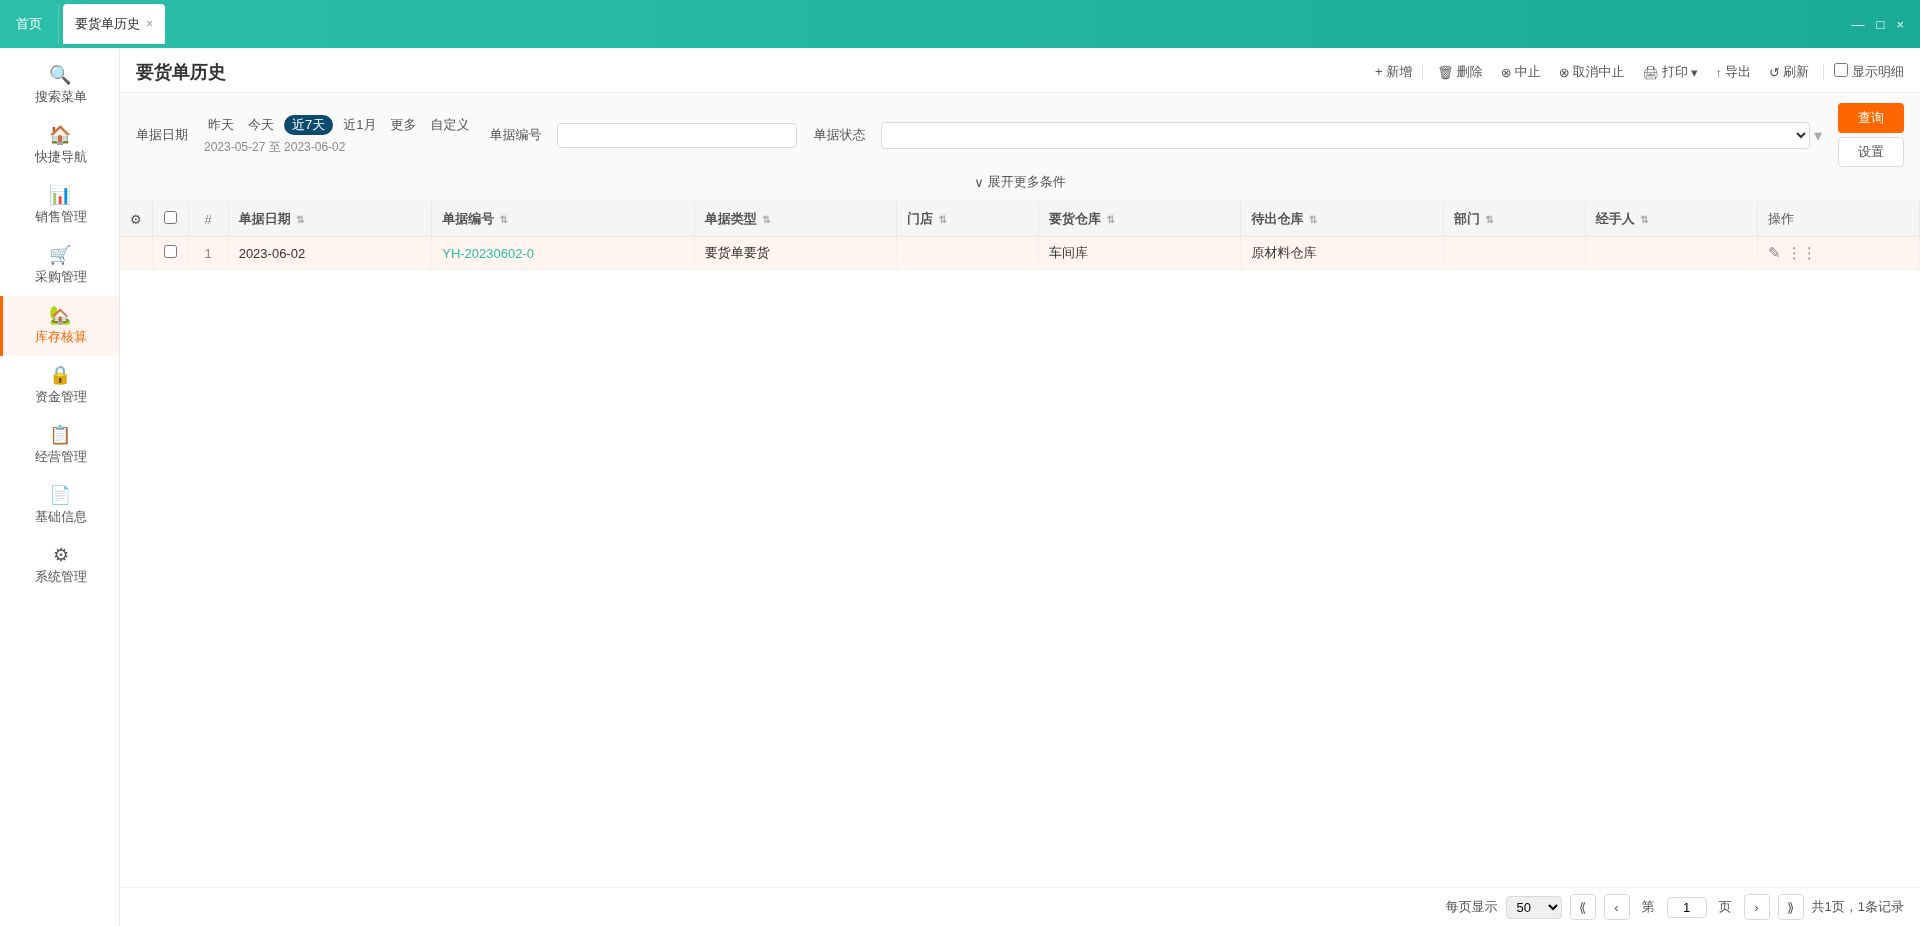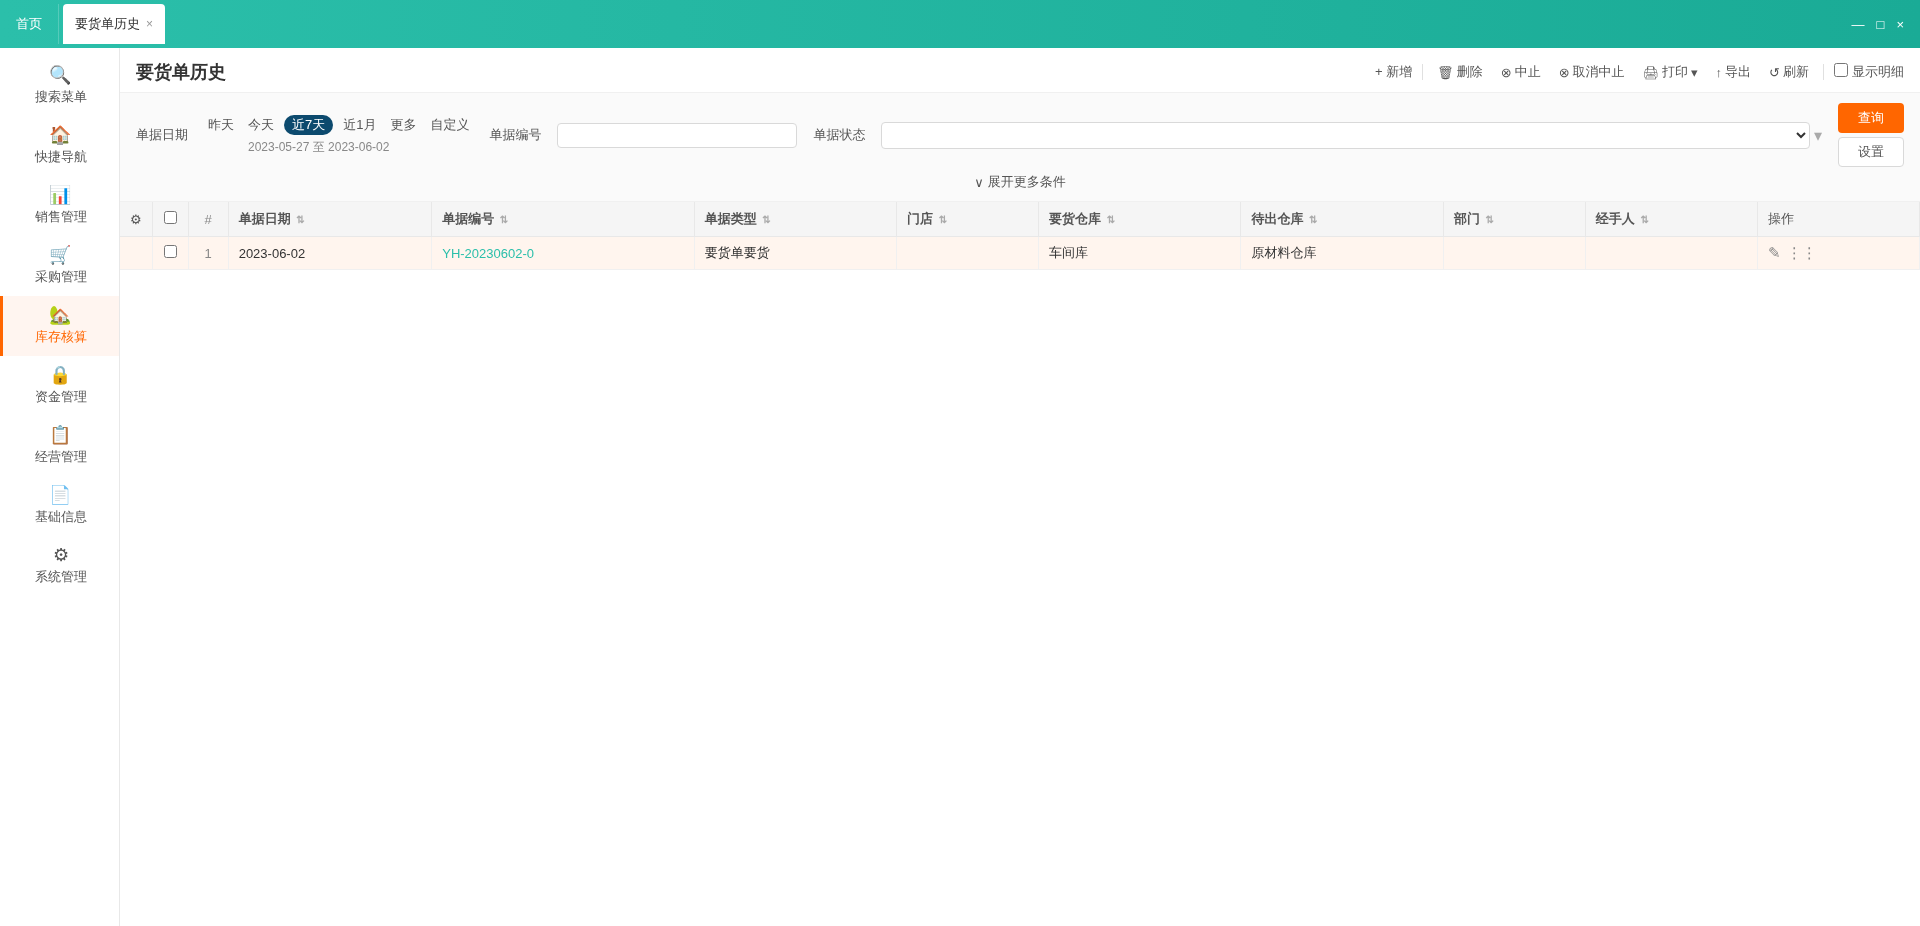--- a/index.html
+++ b/index.html
@@ -183,21 +183,20 @@
     .date-shortcut.active {
       background: #0c4a6e;
       color: #fff;
       border-radius: 10px;
       padding: 1px 8px;
     }
     .date-range {
       color: #888;
       font-size: 12px;
       margin-top: 2px;
-      margin-left: 44px;
     }
     .filter-input {
       border: 1px solid #d9d9d9;
       border-radius: 4px;
       padding: 4px 8px;
       font-size: 13px;
       color: #333;
       outline: none;
       min-width: 180px;
     }
@@ -541,15 +540,31 @@
                 <span class="row-action-icon">✎</span>
                 <span class="row-action-icon">⋮⋮</span>
               </div>
             </td>
           </tr>
         </tbody>
       </table>
     </div>
 
 
+    <div class="pagination-bar">
+      <span class="page-size-label">每页显示</span>
+      <select class="page-size-select">
+        <option>20</option>
+        <option selected="">50</option>
+        <option>100</option>
+      </select>
+      <button class="page-nav-btn">⟪</button>
+      <button class="page-nav-btn">‹</button>
+      <span style="font-size:13px;color:#555;margin:0 4px;">第</span>
+      <input class="page-input" type="text" value="1" style="">
+      <span style="font-size:13px;color:#555;margin:0 4px;">页</span>
+      <button class="page-nav-btn">›</button>
+      <button class="page-nav-btn">⟫</button>
+      <span class="page-info">共1页，1条记录</span>
+    </div>
 
   </div>
 </div>
 
 </body></html>

